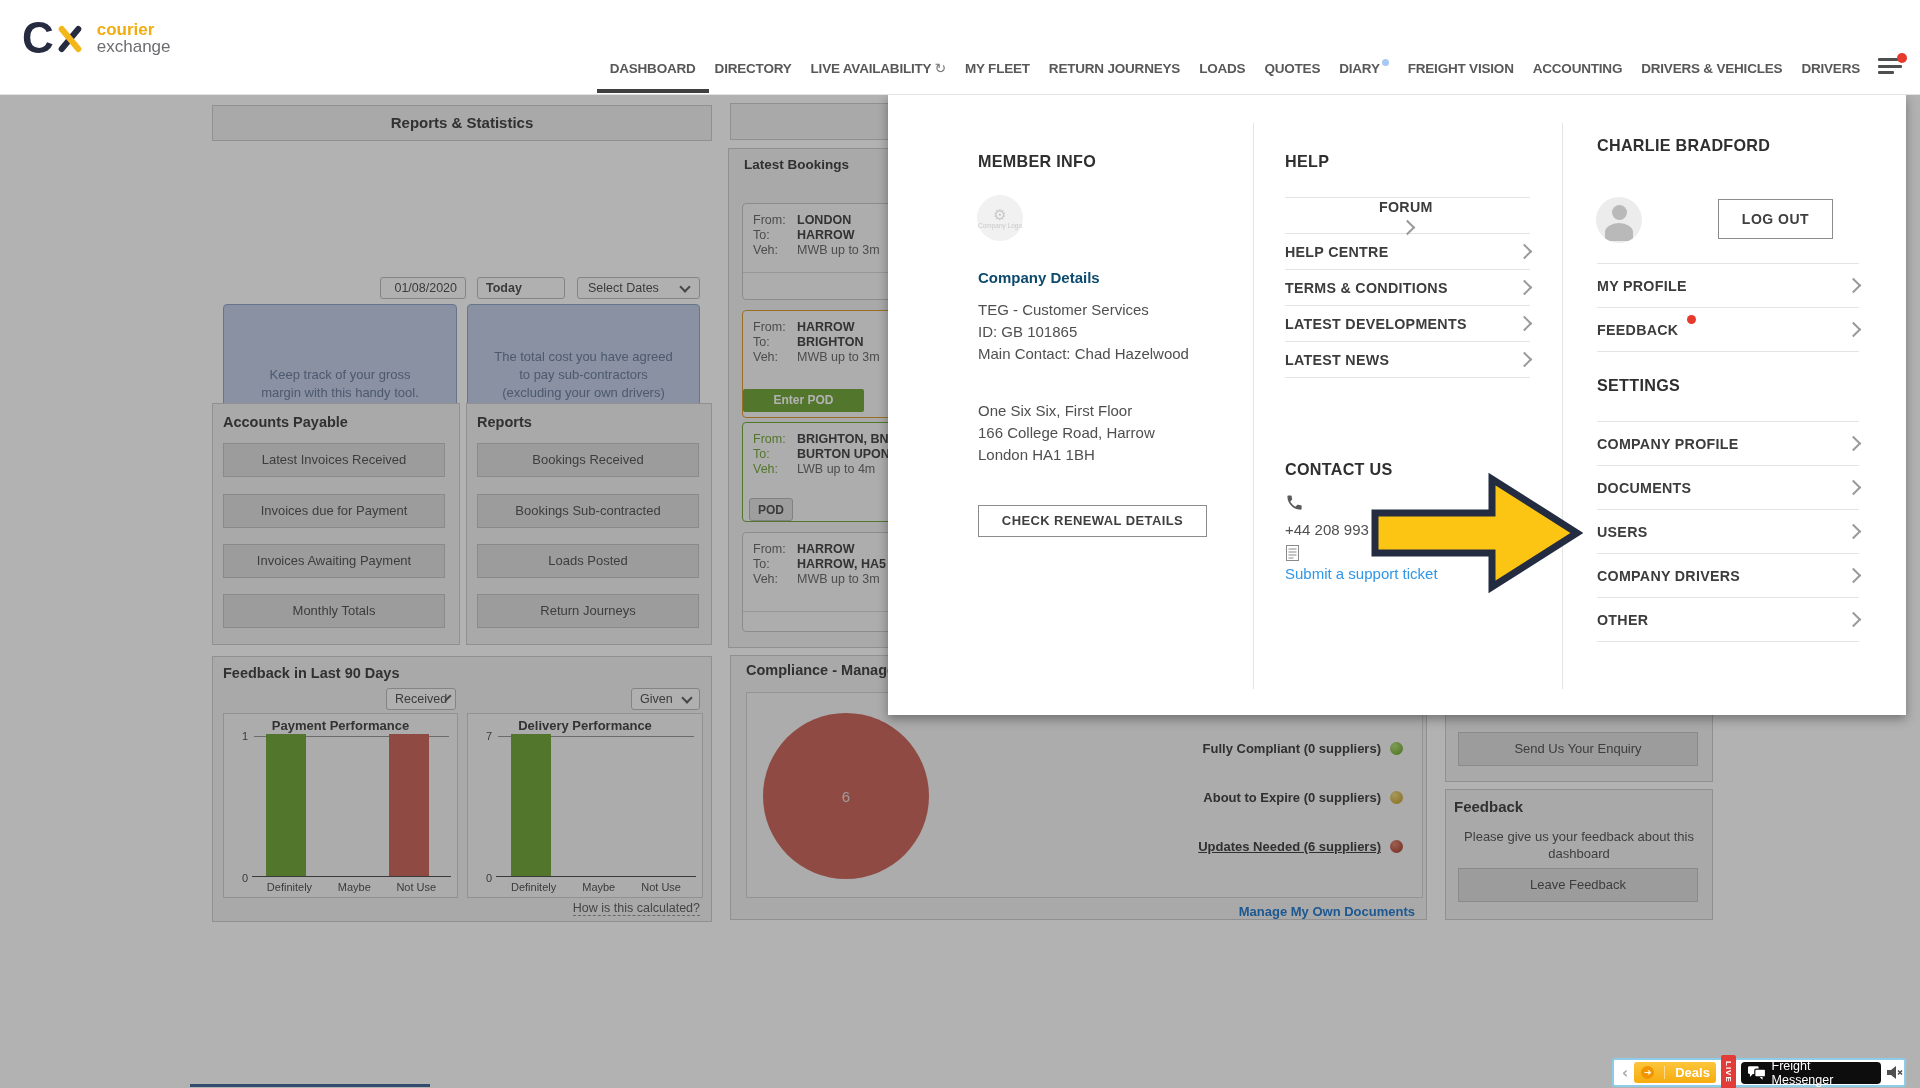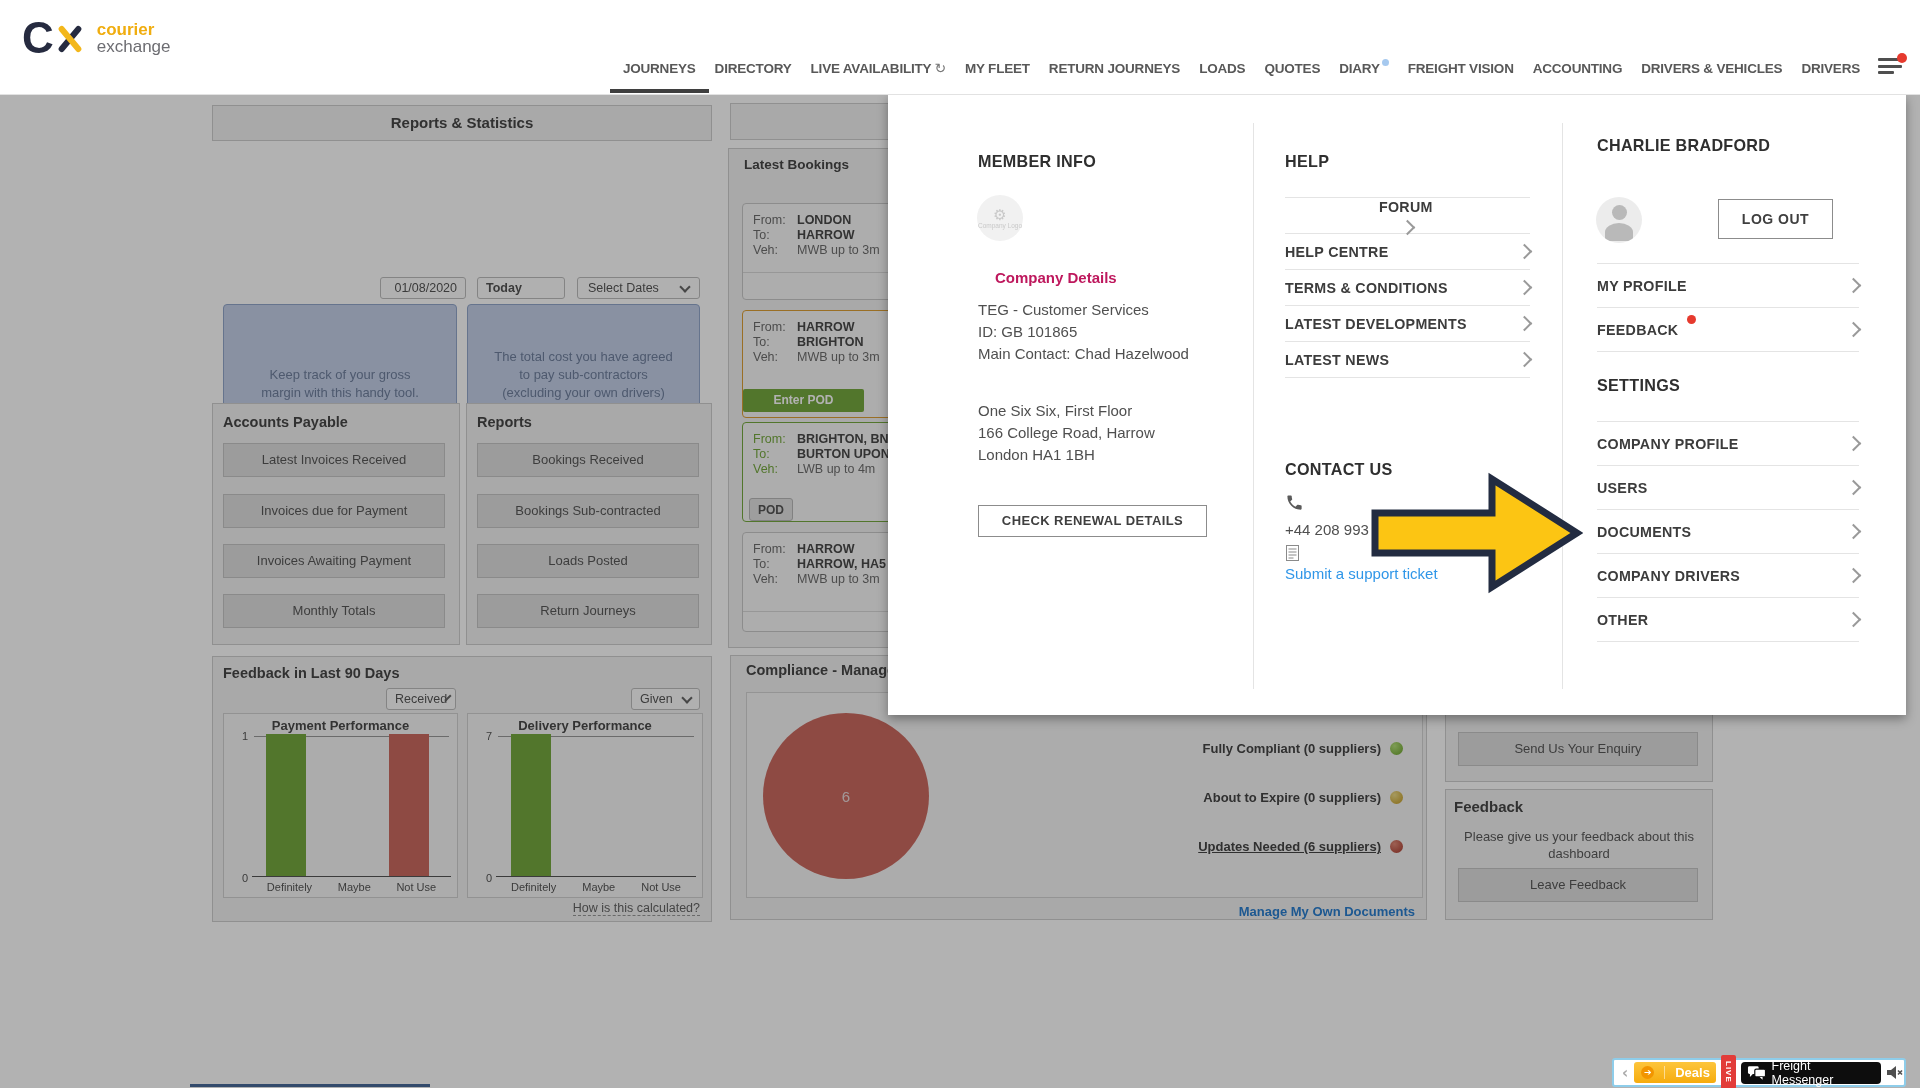--- a/index.html
+++ b/index.html
@@ -128,21 +128,21 @@
       <span class="logo-x">
           <i class="xbar xbar1"></i>
           <i class="xbar xbar2"></i>
         </span>
       <span class="logo-text">
         <span class="logo-courier">courier</span>
         <span class="logo-exchange">exchange</span>
       </span>
     </div>
     <nav class="nav-items">
-      <span class="nav-item active">JOURNEYS</span>
+      <span class="nav-item active">DASHBOARD</span>
       <span class="nav-item">DIRECTORY</span>
       <span class="nav-item"><span>LIVE AVAILABILITY</span><span class="refresh">↻</span></span>
       <span class="nav-item">MY FLEET</span>
       <span class="nav-item">RETURN JOURNEYS</span>
       <span class="nav-item">LOADS</span>
       <span class="nav-item">QUOTES</span>
       <span class="nav-item"><span>DIARY</span><span class="diary-dot"></span></span>
       <span class="nav-item">FREIGHT VISION</span>
       <span class="nav-item">ACCOUNTING</span>
       <span class="nav-item">DRIVERS &amp; VEHICLES</span>
@@ -343,21 +343,21 @@
 
   <section class="popup">
     <div class="vdiv" style="left:365px;"></div>
     <div class="vdiv" style="left:674px;"></div>
 
     <h3 class="phead" style="left:90px;top:57px;margin:0;"><span>MEMBER INFO</span></h3>
     <div class="logo-circle" style="left:89px;top:100px;">
       <span class="gear">⚙</span>
       <span class="cap">Company Logo</span>
     </div>
-    <div class="ptext" style="left:90px;top:172px;font-weight:bold;color:#be185d;margin-left:17px;">Company Details</div>
+    <div class="ptext" style="left:90px;top:172px;font-weight:bold;color:#0c4a6e;">Company Details</div>
     <div class="ptext" style="left:90px;top:204px;">TEG - Customer Services</div>
     <div class="ptext" style="left:90px;top:226px;">ID: GB 101865</div>
     <div class="ptext" style="left:90px;top:248px;">Main Contact: Chad Hazelwood</div>
     <div class="ptext" style="left:90px;top:305px;">One Six Six, First Floor</div>
     <div class="ptext" style="left:90px;top:327px;">166 College Road, Harrow</div>
     <div class="ptext" style="left:90px;top:349px;">London HA1 1BH</div>
     <div class="outline-btn" style="left:90px;top:410px;width:229px;height:32px;line-height:30px;font-size:13px;letter-spacing:.4px;">CHECK RENEWAL DETAILS</div>
 
     <h3 class="phead" style="left:397px;top:57px;margin:0;"><span>HELP</span></h3>
     <div style="position:absolute;left:397px;top:102px;width:245px;border-top:1px solid #e4e4e4;">
@@ -414,25 +414,25 @@
       </div>
     </div>
 
     <h3 class="phead" style="left:709px;top:281px;margin:0;"><span>SETTINGS</span></h3>
     <div style="position:absolute;left:709px;top:326px;width:262px;border-top:1px solid #e4e4e4;">
       <div class="mrow" style="height:43px;">
           <span class="lbl">COMPANY PROFILE</span>
           <span class="chev-r"></span>
         </div>
       <div class="mrow" style="height:43px;">
+          <span class="lbl">DOCUMENTS</span>
+          <span class="chev-r"></span>
+        </div>
+      <div class="mrow" style="height:43px;">
           <span class="lbl">USERS</span>
-          <span class="chev-r"></span>
-        </div>
-      <div class="mrow" style="height:43px;">
-          <span class="lbl">DOCUMENTS</span>
           <span class="chev-r"></span>
         </div>
       <div class="mrow" style="height:43px;">
           <span class="lbl">COMPANY DRIVERS</span>
           <span class="chev-r"></span>
         </div>
       <div class="mrow" style="height:43px;">
           <span class="lbl">OTHER</span>
           <span class="chev-r"></span>
         </div>

